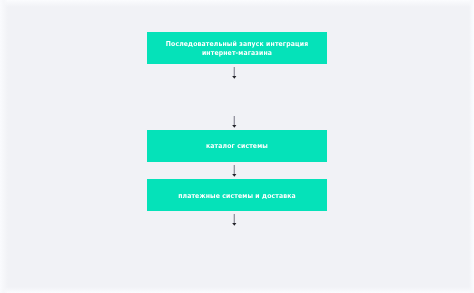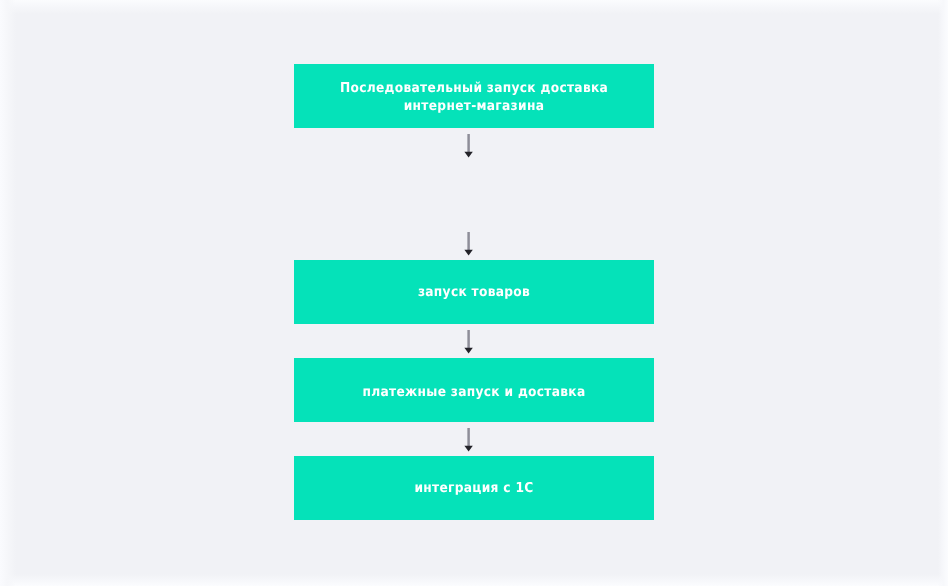--- a/index.html
+++ b/index.html
@@ -54,54 +54,51 @@
     pointer-events: none;
     background: #f7f8fa;
   }
 </style>
 </head>
 <body>
 
 <div id="canvas">
 
   <div class="flow-node" style="top:32px">
-    <span class="label">Последовательный запуск доставка
+    <span class="label">Последовательный запуск интеграция
 интернет-магазина</span>
   </div>
 
   <svg class="flow-arrow" style="top:67.2px" viewBox="0 0 12 13">
     <path d="M6.3 0 L6.3 9.1" stroke="#8e8e99" stroke-width="1.25" fill="none"></path>
     <path d="M4.20 8.9 L8.40 8.9 L6.3 11.7 Z" fill="#232329"></path>
   </svg>
 
 
   <svg class="flow-arrow" style="top:115.8px" viewBox="0 0 12 13">
     <path d="M6.3 0 L6.3 9.1" stroke="#8e8e99" stroke-width="1.25" fill="none"></path>
     <path d="M4.20 8.9 L8.40 8.9 L6.3 11.7 Z" fill="#232329"></path>
   </svg>
 
   <div class="flow-node" style="top:130.1px">
-    <span class="label">запуск товаров</span>
+    <span class="label">каталог системы</span>
   </div>
 
   <svg class="flow-arrow" style="top:165.4px" viewBox="0 0 12 13">
     <path d="M6.3 0 L6.3 9.1" stroke="#8e8e99" stroke-width="1.25" fill="none"></path>
     <path d="M4.20 8.9 L8.40 8.9 L6.3 11.7 Z" fill="#232329"></path>
   </svg>
 
   <div class="flow-node" style="top:179.2px">
-    <span class="label">платежные запуск и доставка</span>
+    <span class="label">платежные системы и доставка</span>
   </div>
 
   <svg class="flow-arrow" style="top:214.4px" viewBox="0 0 12 13">
     <path d="M6.3 0 L6.3 9.1" stroke="#8e8e99" stroke-width="1.25" fill="none"></path>
     <path d="M4.20 8.9 L8.40 8.9 L6.3 11.7 Z" fill="#232329"></path>
   </svg>
 
-  <div class="flow-node" style="top:228.1px">
-    <span class="label">интеграция с 1С</span>
-  </div>
 
   <div class="edge-sheen" style="left:0;top:0;width:474px;height:7px;background:linear-gradient(to bottom,#fbfcfe 0%,#f7f8fb 35%,rgba(247,248,251,0) 100%);"></div>
   <div class="edge-sheen" style="left:0;bottom:0;width:474px;height:6px;background:linear-gradient(to top,#fbfcfe 0%,#f7f8fb 40%,rgba(247,248,251,0) 100%);"></div>
   <div class="edge-sheen" style="left:0;top:0;width:8px;height:293px;background:linear-gradient(to right,#fafbfe 0%,#f6f7fa 45%,rgba(246,247,250,0) 100%);"></div>
   <div class="edge-sheen" style="right:0;top:0;width:5px;height:293px;background:linear-gradient(to left,#fbfcfe 0%,#f7f8fb 45%,rgba(247,248,251,0) 100%);"></div>
 </div>
 
 </body></html>

